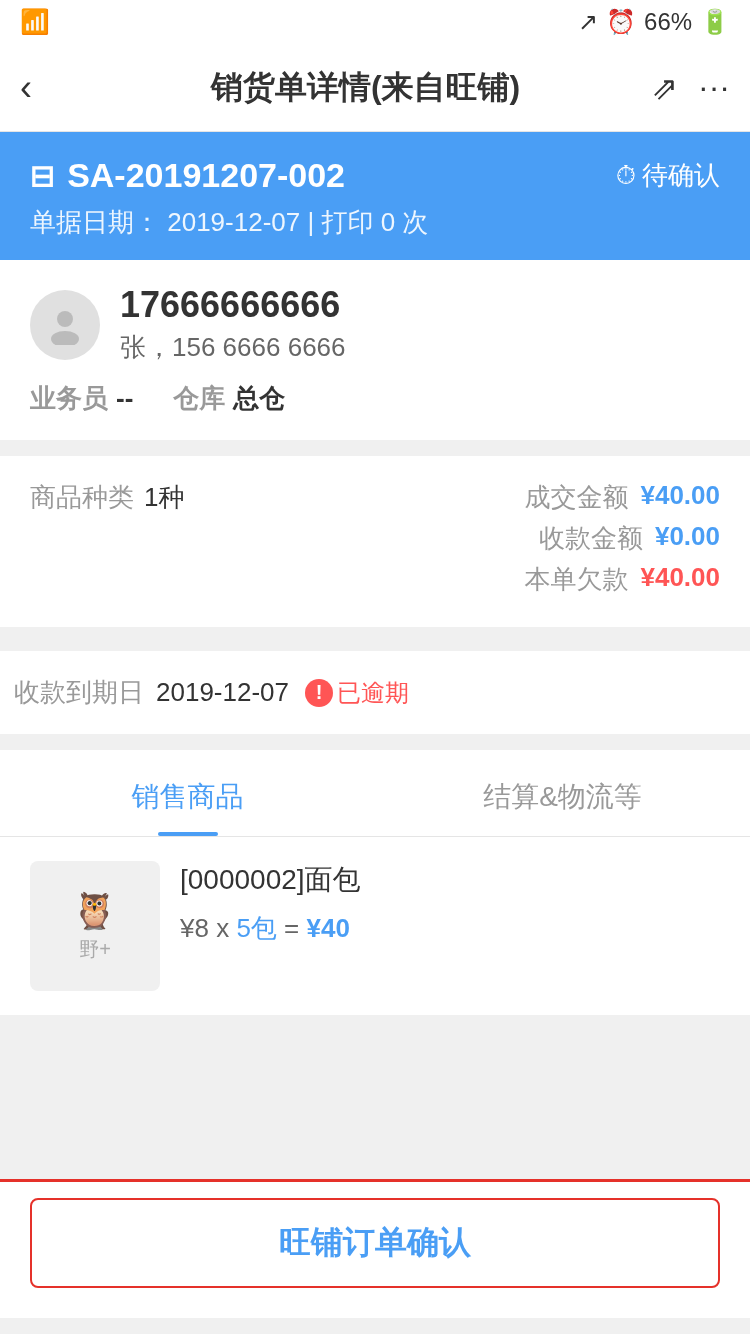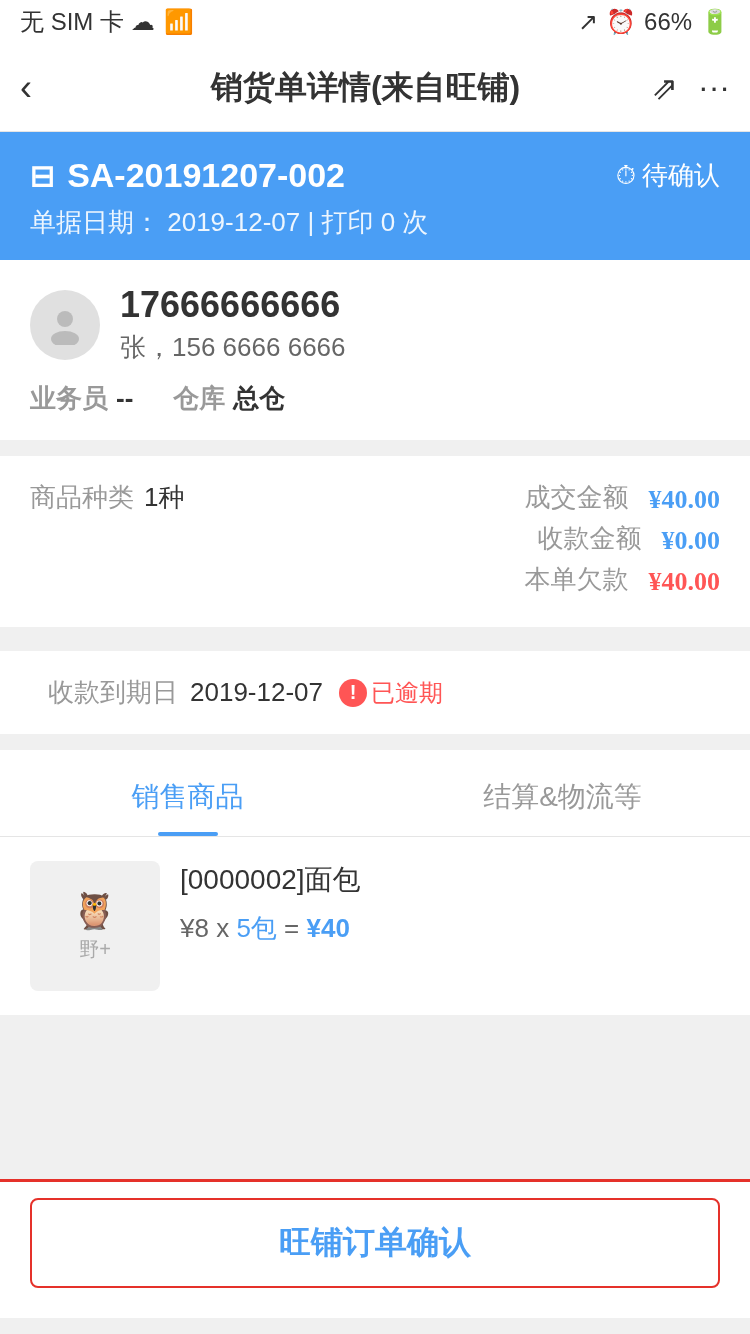--- a/index.html
+++ b/index.html
@@ -158,33 +158,32 @@
       align-items: flex-start;
     }
     .summary-left { font-size: 26px; color: #666; }
     .summary-kind { display: flex; align-items: center; gap: 10px; }
     .summary-kind-label { color: #999; }
     .summary-kind-value { color: #333; }
     .summary-right { text-align: right; font-size: 26px; }
     .summary-right-row {
       display: flex;
       justify-content: flex-end;
-      align-items: flex-end;
-      gap: 20px;
+      align-items: flex-start;
+      gap: 12px;
       margin-bottom: 6px;
-      font-family: Liberation Serif, serif;
     }
     .summary-right-label { color: #999; }
     .amount-blue { color: #4a9ef5; font-weight: 600; }
     .amount-red { color: #f55; font-weight: 600; }
 
     
     .due-section {
       background: #fff;
-      padding: 24px 48px;
+      padding: 24px 14px;
       margin-bottom: 16px;
       font-size: 26px;
       display: flex;
       align-items: center;
       gap: 12px;
     }
     .due-label { color: #999; }
     .due-date { color: #333; }
     .overdue-badge {
       background: transparent;
@@ -312,21 +311,20 @@
       display: flex;
       align-items: center;
       justify-content: center;
     }
   </style>
 </head>
 <body>
 
 <div class="status-bar">
   <div class="status-left">
-    <span>无 SIM 卡 ☁</span>
     <span>📶</span>
   </div>
   <div class="status-right">
     <span>↗</span>
     <span>⏰</span>
     <span>66%</span>
     <span>🔋</span>
   </div>
 </div>
 

